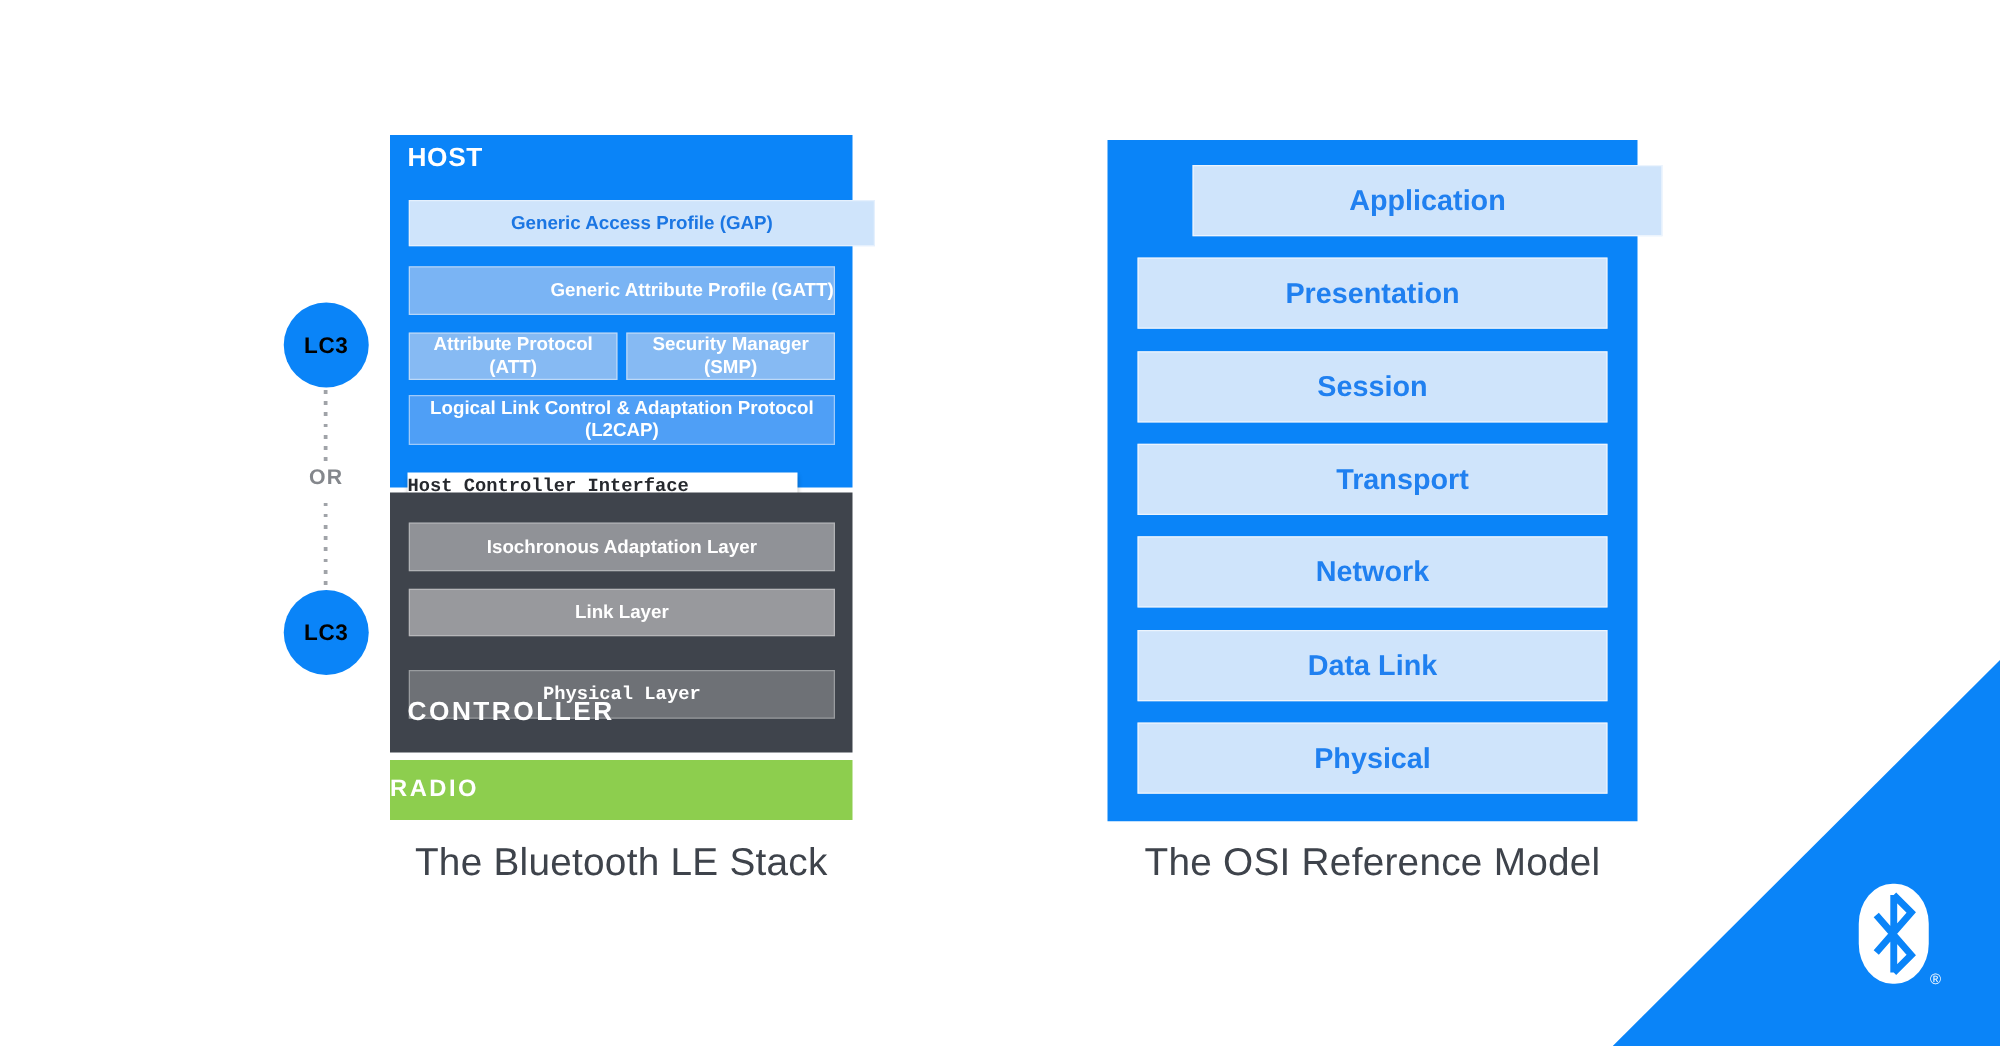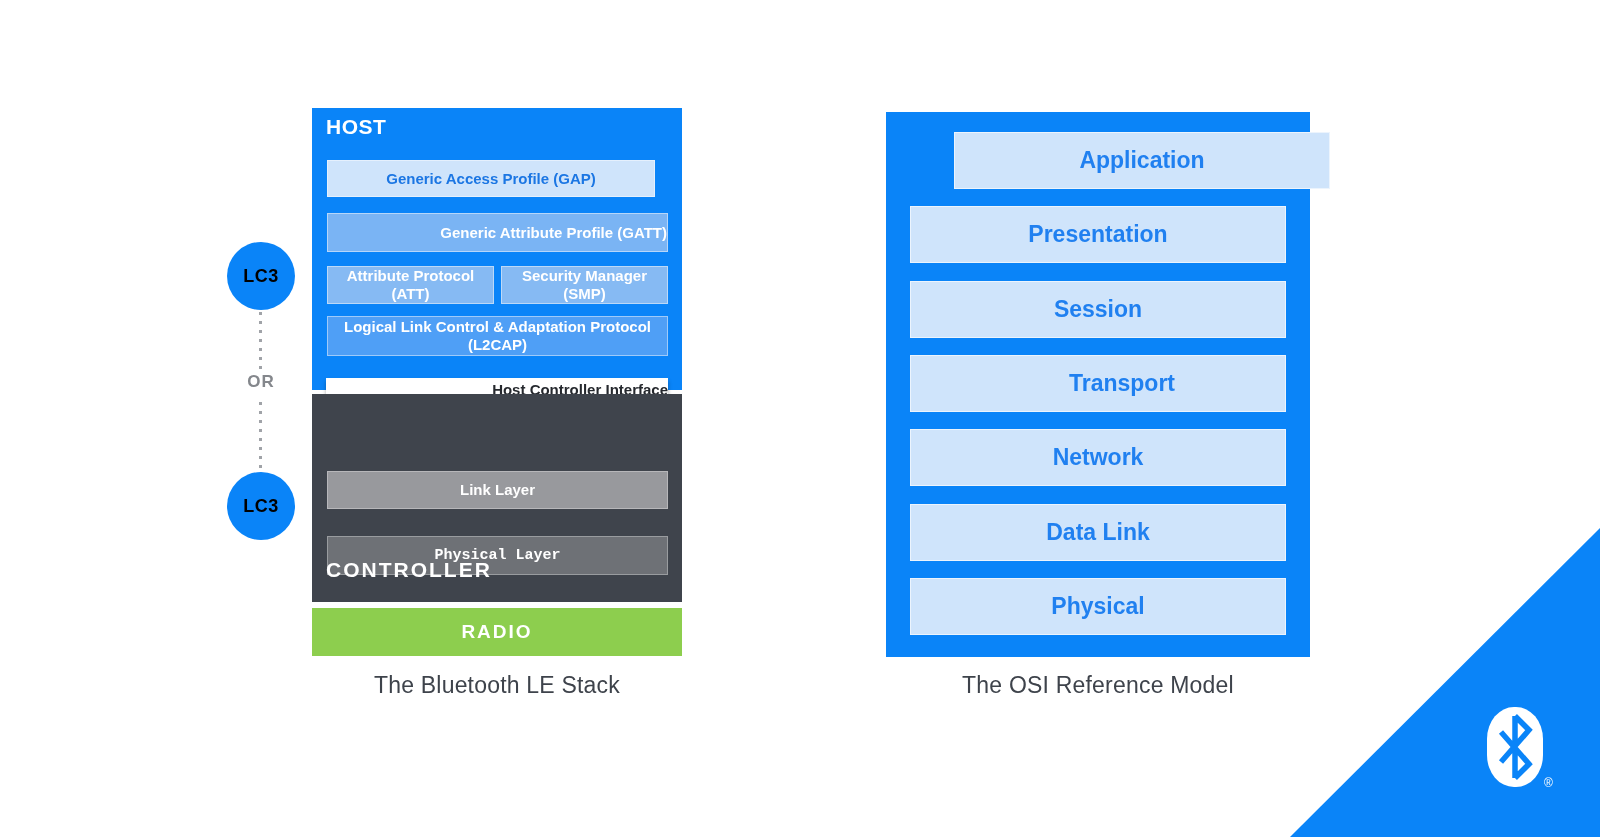--- a/index.html
+++ b/index.html
@@ -10,42 +10,43 @@
   .abs{position:absolute;}
 
   
   .host-box{left:312px;top:108px;width:370px;height:282px;background:#0a84f8;}
   .host-label{left:326px;top:115px;color:#ffffff;font-size:21px;font-weight:600;letter-spacing:.5px;}
   .stack-row{
     position:absolute;display:flex;flex-direction:column;align-items:center;justify-content:center;
     text-align:center;color:#ffffff;font-size:15px;font-weight:700;line-height:18px;
     border:1px solid rgba(255,255,255,.45);box-sizing:border-box;
   }
-  .gap-row{left:327px;top:160px;width:328px;height:37px;background:#cfe4fb;color:#1b76e3;}
+  .gap-row{left:327px;top:160px;width:373px;height:37px;background:#cfe4fb;color:#1b76e3;}
   .gatt-row{left:327px;top:213px;width:341px;height:39px;background:#7ab4f4;align-items:flex-end;}
   .att-row{left:327px;top:266px;width:167px;height:38px;background:#86baf3;}
   .smp-row{left:501px;top:266px;width:167px;height:38px;background:#86baf3;}
   .l2cap-row{left:327px;top:316px;width:341px;height:40px;background:#4f9ff6;}
   .hci-bar{
-    left:326px;top:378px;width:342px;height:23px;background:#ffffff;
-    display:flex;align-items:center;justify-content:flex-end;
+    left:326px;top:378px;width:312px;height:23px;background:#ffffff;
+    display:flex;align-items:center;justify-content:flex-start;
     color:#26292e;font-size:15px;font-weight:700;
     box-shadow:0 3px 4px rgba(0,0,0,.3);
+    font-family:Liberation Mono, monospace;
   }
   .controller-box{left:312px;top:394px;width:370px;height:208px;background:#3f444c;}
   .iso-row{left:327px;top:418px;width:341px;height:39px;background:#909297;border-color:rgba(255,255,255,.3);}
   .link-row{left:327px;top:471px;width:341px;height:38px;background:#98999d;border-color:rgba(255,255,255,.3);}
   .phys-row{left:327px;top:536px;width:341px;height:39px;background:#6e7176;border-color:rgba(255,255,255,.3);font-family:Liberation Mono, monospace;}
   .controller-label{left:326px;top:558px;color:#ffffff;font-size:21px;font-weight:600;letter-spacing:2px;}
   .radio-bar{
     left:312px;top:608px;width:370px;height:48px;background:#8dce4e;
-    display:flex;align-items:center;justify-content:center;
+    display:flex;align-items:center;
     color:#ffffff;font-size:19px;font-weight:700;letter-spacing:2px;
   }
-  .caption{position:absolute;text-align:center;color:#3e434b;font-size:23px;font-weight:400;letter-spacing:.2px;}
+  .caption{position:absolute;text-align:center;color:#3e434b;font-size:31px;font-weight:400;letter-spacing:.2px;}
   .stack-caption{left:312px;top:672px;width:370px;}
 
   
   .lc3-circle{
     position:absolute;width:68px;height:68px;border-radius:50%;background:#0a84f8;
     display:flex;align-items:center;justify-content:center;
     color:#000000;font-size:18px;font-weight:700;letter-spacing:.5px;
   }
   .lc3-top{left:227px;top:242px;}
   .lc3-bottom{left:227px;top:472px;}
@@ -103,20 +104,23 @@
   <div class="stack-row l2cap-row">
     <span>Logical Link Control &amp; Adaptation Protocol</span>
     <span>(L2CAP)</span>
   </div>
 
   <div class="abs hci-bar">
     <span>Host Controller Interface</span>
   </div>
 
   <div class="abs controller-box"></div>
+  <div class="stack-row iso-row">
+    <span>Isochronous Adaptation Layer</span>
+  </div>
   <div class="stack-row link-row">
     <span>Link Layer</span>
   </div>
   <div class="stack-row phys-row">
     <span>Physical Layer</span>
   </div>
   <div class="abs controller-label">CONTROLLER</div>
 
   <div class="abs radio-bar">
     <span>RADIO</span>

